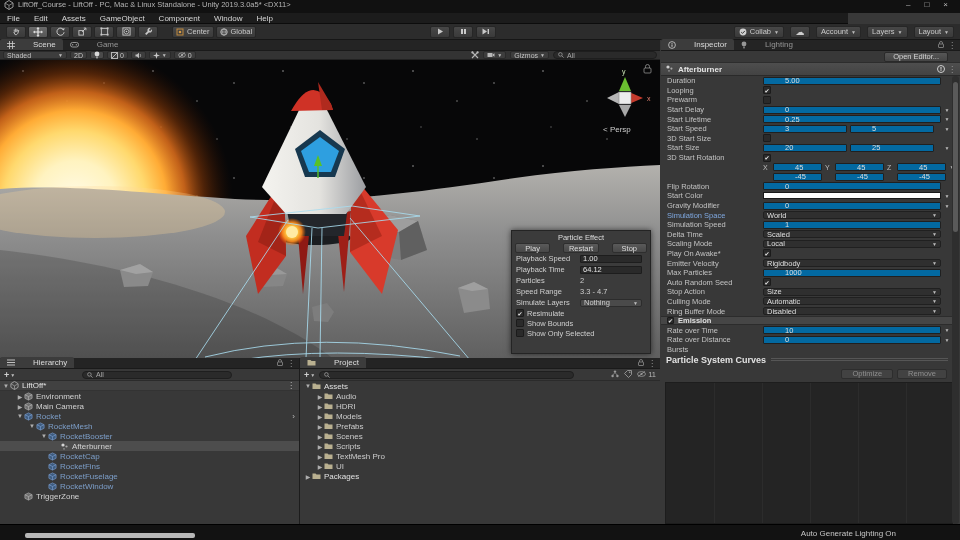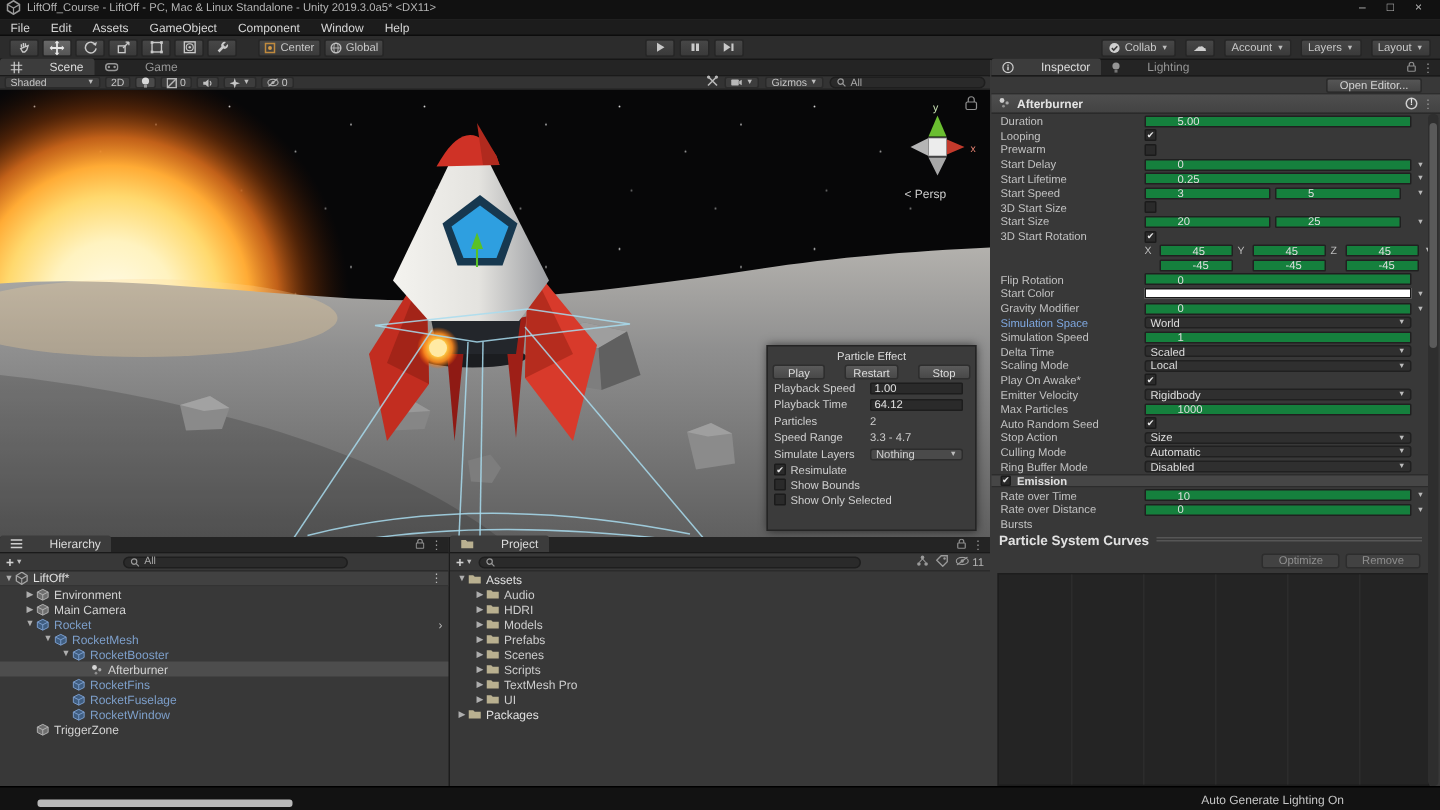--- a/index.html
+++ b/index.html
@@ -7,21 +7,21 @@
   body { font-family:"Liberation Sans","DejaVu Sans",sans-serif; }
   .app { position:relative; width:960px; height:540px; background:#383838; overflow:hidden; font-size:8px; color:#cfcfcf; }
 
   
   .titlebar { position:absolute; left:0; top:0; width:960px; height:13px; background:#111; display:flex; padding:0 4px; }
   .titlebar .uicon { width:10px; height:10px; margin-right:4px; display:inline-flex; }
   .titlebar .title { font-size:7.5px; color:#b5b5b5; white-space:nowrap; }
   .wctrls { margin-left:auto; display:flex; gap:14px; padding-right:8px; color:#bbb; font-size:8px; }
   .wctrls span { cursor:default; }
 
-  .menubar { position:absolute; left:0; top:13px; width:960px; height:11px; background:#1c1c1c; display:flex; align-items:center; border-bottom:1px solid #0c0c0c; }
+  .menubar { position:absolute; left:0; top:13px; width:848px; height:11px; background:#1c1c1c; display:flex; align-items:center; border-bottom:1px solid #0c0c0c; }
   .menu-item { padding:0 7px; font-size:8px; color:#d6d6d6; }
 
   .toolbar { position:absolute; left:0; top:24px; width:960px; height:16px; background:#2c2c2c; border-bottom:1px solid #161616; display:flex; align-items:center; }
   .tgroup { display:flex; align-items:center; gap:2px; margin-left:6px; }
   .tbtn { height:12px; min-width:20px; background:linear-gradient(#474747,#3a3a3a); border:1px solid #262626; border-radius:2px; display:inline-flex; align-items:center; justify-content:center; color:#c9c9c9; font-size:7.5px; padding:0 3px; }
   .tbtn.active { background:linear-gradient(#6a6a6a,#555); }
   .tbtn svg { display:block; }
   .tbtn .lbl { margin-left:3px; }
   .playgroup { position:absolute; left:430px; display:flex; gap:3px; }
   .rightgroup { margin-left:auto; display:flex; gap:6px; margin-right:6px; align-items:center; }
@@ -93,21 +93,21 @@
   .openbtn { height:10px; background:linear-gradient(#565656,#454545); border:1px solid #2a2a2a; border-radius:2px; color:#d5d5d5; font-size:7.5px; padding:0 8px; display:flex; align-items:center; }
   .iheader { height:13px; background:linear-gradient(#4e4e4e,#434343); border-bottom:1px solid #2a2a2a; display:flex; align-items:center; padding:0 4px; gap:4px; }
   .iheader .name { font-size:8px; font-weight:bold; color:#e4e4e4; }
   .iheader .warn { margin-left:auto; display:flex; align-items:center; gap:3px; }
   .warncircle { width:8px; height:8px; border-radius:50%; border:1px solid #cfcfcf; color:#e8e8e8; font-size:6px; display:inline-flex; align-items:center; justify-content:center; font-weight:bold; }
   .insp-rows { position:absolute; left:0; top:36px; width:292px; }
   .irow { height:9.6px; display:flex; align-items:center; padding-left:6px; }
   .ilabel { width:96px; flex:none; font-size:7.5px; color:#c2c2c2; white-space:nowrap; }
   .ilabel.override { color:#7fa8e0; }
   .ictl { flex:1; display:flex; align-items:center; gap:3px; }
-  .ifield { flex:1; height:8px; background:#15803d; border:1px solid #202020; border-radius:1px; color:#dedede; font-size:7.5px; padding:0 21px; display:flex; align-items:center; }
+  .ifield { flex:1; height:8px; background:#0369a1; border:1px solid #202020; border-radius:1px; color:#dedede; font-size:7.5px; padding:0 21px; display:flex; align-items:center; }
   .ifield.half { flex:none; width:84px; }
   .ifield.third { flex:none; width:49px; }
   .axl { width:7px; font-size:7px; color:#bdbdbd; flex:none; }
   .idrop { flex:1; height:8px; background:#2f2f2f; border:1px solid #202020; border-radius:2px; color:#dedede; font-size:7.5px; padding:0 3px; display:flex; align-items:center; justify-content:space-between; }
   .icolor { flex:1; height:7px; background:#fff; border:1px solid #1a1a1a; }
   .ddz { width:12px; flex:none; text-align:center; font-size:5px; color:#b9b9b9; }
   .isection { background:#464646; border-top:1px solid #2c2c2c; border-bottom:1px solid #2c2c2c; gap:4px; }
   .iseclbl { font-size:7.5px; font-weight:bold; color:#e0e0e0; }
   .iplain { font-size:7.5px; color:#c2c2c2; }
   .curveshdr { position:absolute; left:0; top:313px; width:292px; height:13px; display:flex; align-items:center; padding:0 5px; gap:5px; }
@@ -623,20 +623,30 @@
     <span class="tlabel ">Afterburner</span>
             </div>
             <div class="trow" style="--d:3">
     <span class="fold"></span>
     <span class="ticon">
                 <svg width="9" height="9" viewBox="0 0 10 10">
                   <path d="M5 1 9 3v4L5 9 1 7V3Z" fill="#3f5d80" stroke="#7da0d0" stroke-width=".7"></path>
                   <path d="M1 3l4 2 4-2M5 5v4" stroke="#7da0d0" stroke-width=".7" fill="none"></path>
                 </svg>
               </span>
+    <span class="tlabel pref">RocketCap</span>
+            </div>
+            <div class="trow" style="--d:3">
+    <span class="fold"></span>
+    <span class="ticon">
+                <svg width="9" height="9" viewBox="0 0 10 10">
+                  <path d="M5 1 9 3v4L5 9 1 7V3Z" fill="#3f5d80" stroke="#7da0d0" stroke-width=".7"></path>
+                  <path d="M1 3l4 2 4-2M5 5v4" stroke="#7da0d0" stroke-width=".7" fill="none"></path>
+                </svg>
+              </span>
     <span class="tlabel pref">RocketFins</span>
             </div>
             <div class="trow" style="--d:3">
     <span class="fold"></span>
     <span class="ticon">
                 <svg width="9" height="9" viewBox="0 0 10 10">
                   <path d="M5 1 9 3v4L5 9 1 7V3Z" fill="#3f5d80" stroke="#7da0d0" stroke-width=".7"></path>
                   <path d="M1 3l4 2 4-2M5 5v4" stroke="#7da0d0" stroke-width=".7" fill="none"></path>
                 </svg>
               </span>

